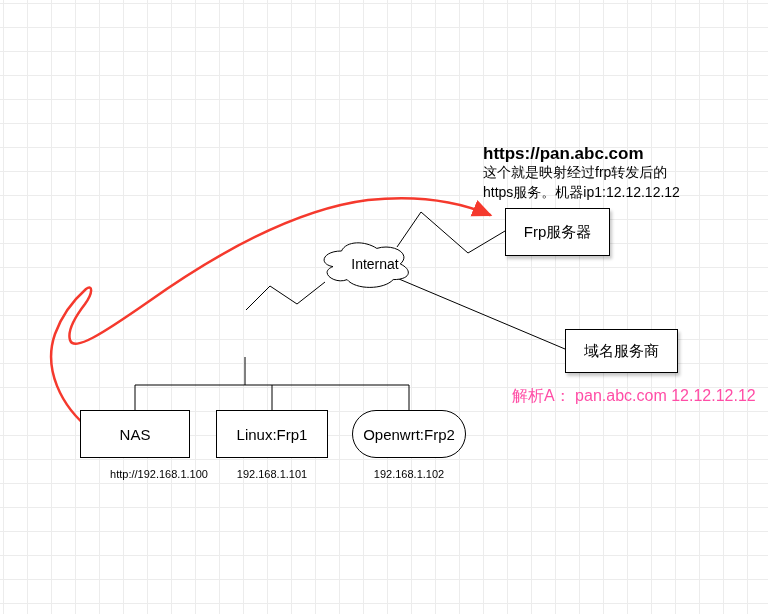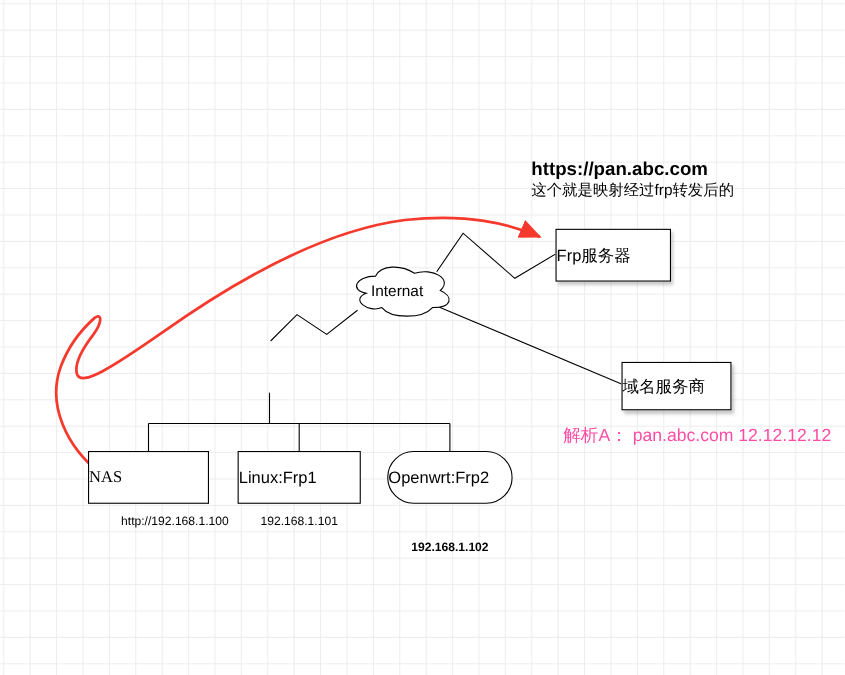--- a/index.html
+++ b/index.html
@@ -17,21 +17,21 @@
     background-position: 3px 3px;
     overflow: hidden;
   }
 
   svg.wires { position: absolute; left: 0; top: 0; }
 
   .node {
     position: absolute;
     background: #ffffff;
     border: 1px solid #000000;
-    display: flex; align-items: center; justify-content: flex-start;
+    display: flex; align-items: center; justify-content: center;
     font-size: 15px;
     text-align: center;
     cursor: default;
   }
   .node.shadow { box-shadow: 2px 3px 3px rgba(0,0,0,0.22); }
 
   .cloud-label {
     position: absolute;
     display: flex; align-items: center; justify-content: center;
     font-size: 14px;
@@ -95,49 +95,50 @@
 
     <path d="M 92 431 C 60 406 43 368 55 334
              C 63 312 77 297 86 289
              C 93 284 93 293 85 304
              C 75 317 67 330 70 340
              C 74 352 102 334 148 302
              C 210 258 290 210 368 200
              C 425 194 462 203 490 215" fill="none" stroke="#f5392d" stroke-width="2.5" stroke-linecap="round" marker-end="url(#arrowhead)"></path>
   </svg>
 
-  <div class="cloud-label" style="left:314px; top:238px; width:94px; height:52px;text-align:center;">
+  <div class="cloud-label" style="left:328px; top:238px; width:94px; height:52px;text-align:center;">
     <span>Internat</span>
   </div>
 
 
-  <div class="node" style="left:80px; top:410px; width:110px; height:48px;font-family:Liberation Serif, serif;">
+  <div class="node" style="left:80px; top:410px; width:110px; height:48px;">
     <span>NAS</span>
   </div>
 
   <div class="node" style="left:216px; top:410px; width:112px; height:48px;">
     <span>Linux:Frp1</span>
   </div>
 
   <div class="node" style="left:352px; top:410px; width:114px; height:48px;border-radius:24px;">
     <span>Openwrt:Frp2</span>
   </div>
 
   <div class="node shadow" style="left:505px; top:208px; width:105px; height:48px;">
     <span>Frp服务器</span>
   </div>
 
-  <div class="node shadow" style="left:565px; top:329px; width:100px; height:44px;">
+  <div class="node shadow" style="left:565px; top:329px; width:113px; height:44px;">
     <span>域名服务商</span>
   </div>
 
   <div class="caption" style="left:80px; top:468px; width:110px;margin-left:24px;">http://192.168.1.100</div>
   <div class="caption" style="left:216px; top:468px; width:112px;">192.168.1.101</div>
-  <div class="caption" style="left:352px; top:492px; width:114px;font-weight:bold;">192.168.1.102</div>
+  <div class="caption" style="left:352px; top:468px; width:114px;">192.168.1.102</div>
 
   <div class="annotation-title" style="left:483px; top:120px;">https://pan.abc.com</div>
   <div class="annotation-body" style="left:483px; top:162px;">
     <div>这个就是映射经过frp转发后的</div>
+    <div>https服务。机器ip1:12.12.12.12</div>
   </div>
 
   <div class="dns-note" style="left: 512px; top: 386px; color: rgb(255, 77, 166);">解析A： pan.abc.com 12.12.12.12</div>
 
 </div>
 
 </body></html>

